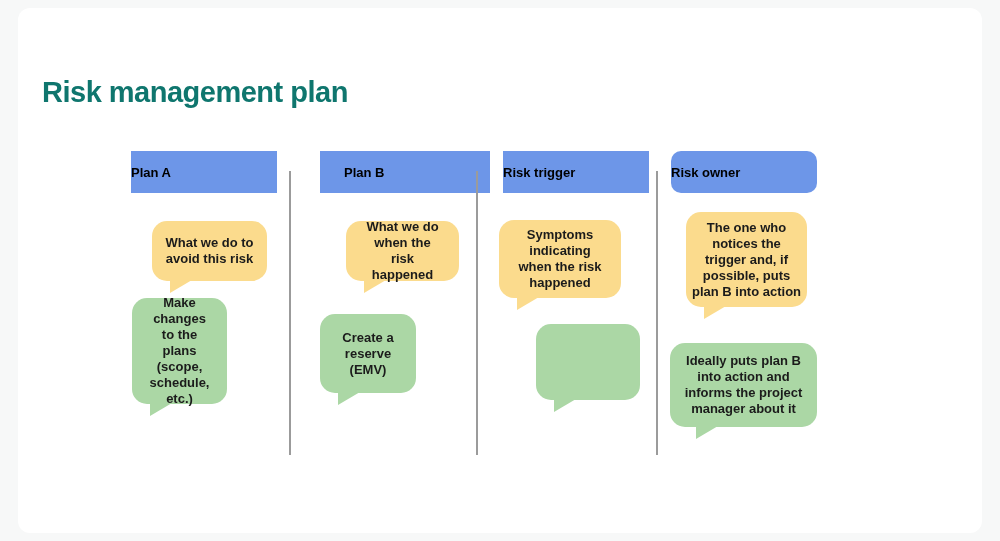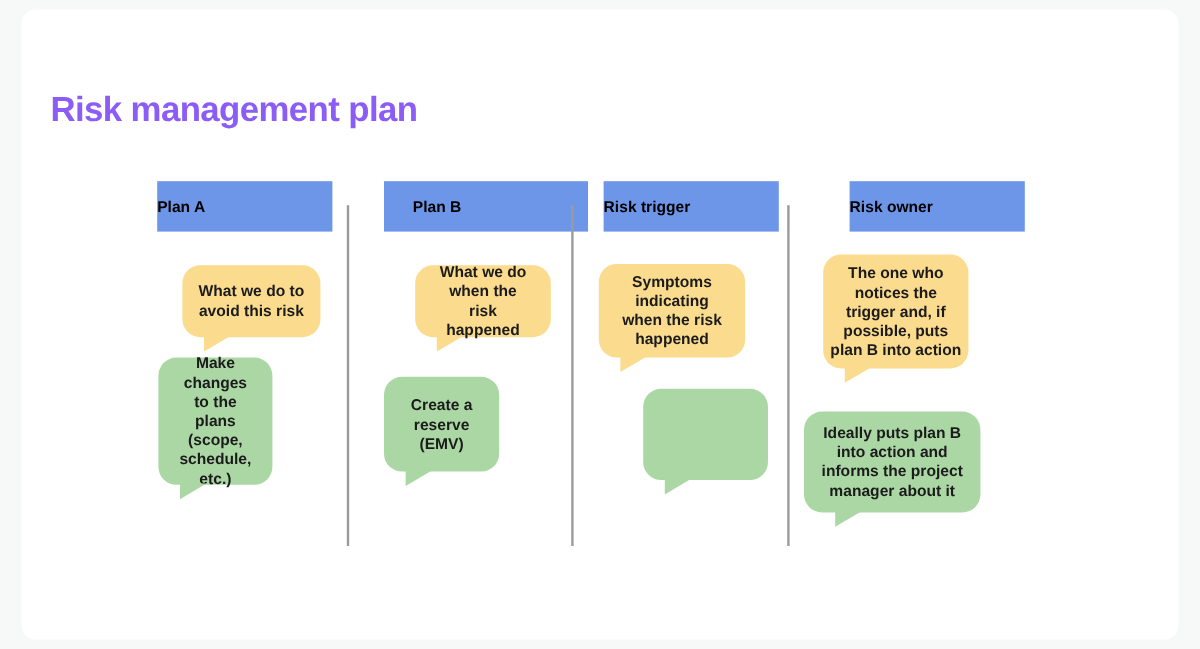--- a/index.html
+++ b/index.html
@@ -24,21 +24,21 @@
     height: 525px;
     background: var(--card, #ffffff);
     border-radius: 12px;
   }
   .slide-title {
     position: absolute;
     left: 42px;
     top: 57px;
     font-size: 29px;
     font-weight: bold;
-    color: #8b5cf6;
+    color: #0f766e;
     letter-spacing: -0.5px;
     white-space: nowrap;
   }
   .col-header {
     position: absolute;
     top: 151px;
     width: 146px;
     height: 42px;
     background: var(--header-blue, #6d96e8);
     color: #000000;
@@ -80,21 +80,21 @@
     border-top: 13px solid transparent;
     border-right: 22px solid transparent;
   }
   .bubble.yellow .tail { border-top-color: var(--bubble-yellow, #fbdb8d); }
   .bubble.green  .tail { border-top-color: var(--bubble-green,  #abd7a5); }
 
   
   #hdr-0 { left: 131px; }
   #hdr-1 { left: 320px; padding-left: 24px; }
   #hdr-2 { left: 503px; }
-  #hdr-3 { left: 708px; }
+  #hdr-3 { left: 671px; border-radius: 10px; }
   #div-0 { left: 289px; }
   #div-1 { left: 476px; }
   #div-2 { left: 656px; }
   #yel-0 { left: 152px; top: 221px; width: 115px; height: 60px;  padding: 4px 9px; }
   #yel-1 { left: 346px; top: 221px; width: 113px; height: 60px;  padding: 4px 20px; }
   #yel-2 { left: 499px; top: 220px; width: 122px; height: 78px;  padding: 4px 12px; }
   #yel-3 { left: 686px; top: 212px; width: 121px; height: 95px;  padding: 2px 5px; }
   #grn-0 { left: 132px; top: 298px; width: 95px; height: 106px; padding: 4px 19px; }
   #grn-1 { left: 320px; top: 314px; width: 96px;  height: 79px;  padding: 4px 18px; }
   #grn-2 { left: 536px; top: 324px; width: 104px; height: 76px;  padding: 4px 13px; }

